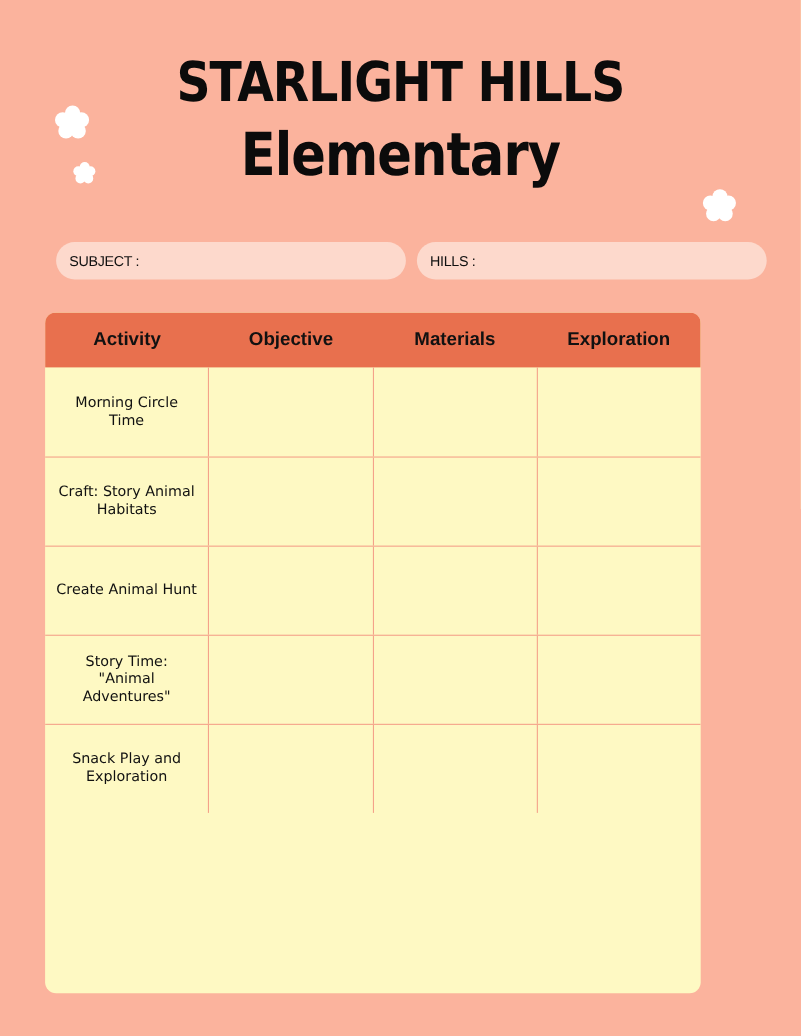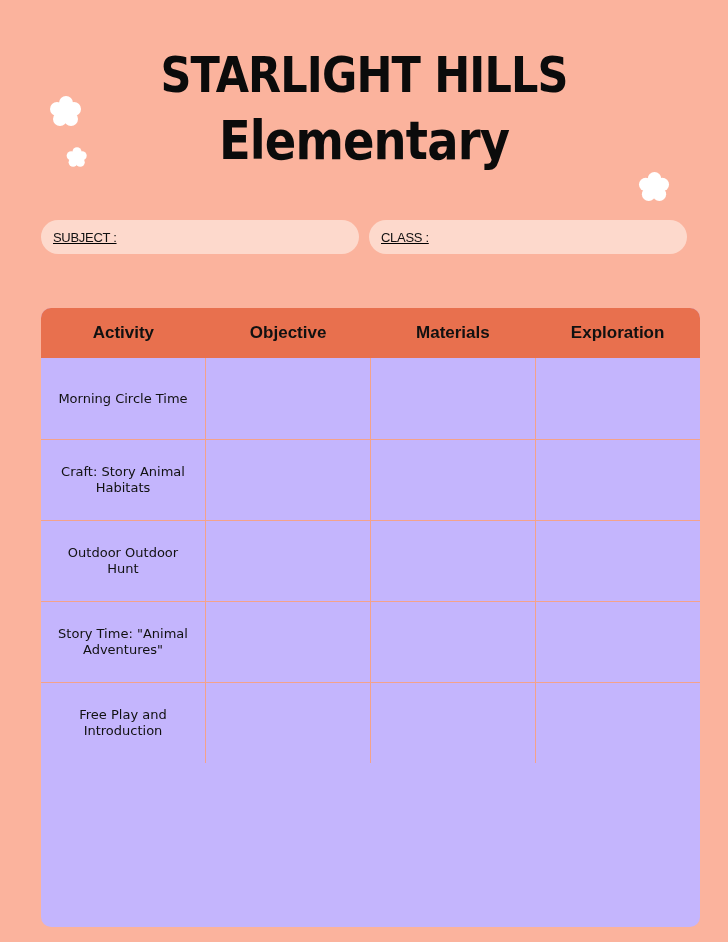--- a/index.html
+++ b/index.html
@@ -8,29 +8,29 @@
       font-family: "DejaVu Sans", sans-serif; overflow: hidden;
     }
     .title {
       position: absolute; left: 0; width: 728px; text-align: center;
       font-family: "DejaVu Sans", sans-serif; font-weight: 900; color: #0b0b0b;
       letter-spacing: -1px; line-height: 1;
     }
     .t1 { top: 50px; font-size: 50px; transform: scaleX(0.86); }
     .t2 { top: 114px; font-size: 54px; transform: scaleX(0.86); }
     .flower { position: absolute; }
-    .fields { position: absolute; top: 220px; left: 41px; width: 646px; display: flex; gap: 10px; text-decoration: underline; }
+    .fields { position: absolute; top: 220px; left: 51px; width: 646px; display: flex; gap: 10px; }
     .field {
       flex: 1; height: 34px; border-radius: 17px; background: #fdd9cc;
       display: flex; align-items: center; padding-left: 12px; box-sizing: border-box;
       font-family: "Liberation Sans", sans-serif; font-size: 13px; color: #111; letter-spacing: -0.3px;
     }
     .table {
-      position: absolute; top: 284px; left: 41px; width: 659px; height: 619px;
-      border-radius: 10px; overflow: hidden; background: #c4b5fd; margin-top: 24px;
+      position: absolute; top: 284px; left: 41px; width: 596px; height: 619px;
+      border-radius: 10px; overflow: hidden; background: #fef9c3;
     }
     .thead { display: flex; height: 50px; background: #e8704e; }
     .th {
       flex: 1; display: flex; align-items: center; justify-content: center;
       font-family: "Liberation Sans", sans-serif; font-weight: bold; font-size: 17px; color: #111;
     }
     .row { display: flex; height: 81px; border-top: 1px solid #f4a28a; box-sizing: border-box; }
     .row:first-of-type { border-top: none; justify-content: space-between; }
     .cell {
       flex: 1; border-left: 1px solid #f4a28a; box-sizing: border-box;
@@ -74,21 +74,21 @@
       <circle cx="8" cy="15" r="7"></circle>
       <circle cx="17" cy="17" r="7"></circle>
     </g>
 </svg>
 
 <div class="fields">
   <div class="field">
       <span>SUBJECT :</span>
     </div>
   <div class="field">
-      <span>CLASS :</span>
+      <span>HILLS :</span>
     </div>
 </div>
 
 <div class="table">
   <div class="thead">
     <div class="th">Activity</div>
     <div class="th">Objective</div>
     <div class="th">Materials</div>
     <div class="th">Exploration</div>
   </div>
@@ -99,31 +99,31 @@
       <div class="cell"></div>
       <div class="cell"></div>
     </div>
     <div class="row">
       <div class="cell">Craft: Story Animal Habitats</div>
       <div class="cell"></div>
       <div class="cell"></div>
       <div class="cell"></div>
     </div>
     <div class="row">
-      <div class="cell">Outdoor Outdoor Hunt</div>
+      <div class="cell">Create Animal Hunt</div>
       <div class="cell"></div>
       <div class="cell"></div>
       <div class="cell"></div>
     </div>
     <div class="row">
       <div class="cell">Story Time: "Animal Adventures"</div>
       <div class="cell"></div>
       <div class="cell"></div>
       <div class="cell"></div>
     </div>
     <div class="row">
-      <div class="cell">Free Play and Introduction</div>
+      <div class="cell">Snack Play and Exploration</div>
       <div class="cell"></div>
       <div class="cell"></div>
       <div class="cell"></div>
     </div>
   </div>
 </div>
 
 </body></html>

